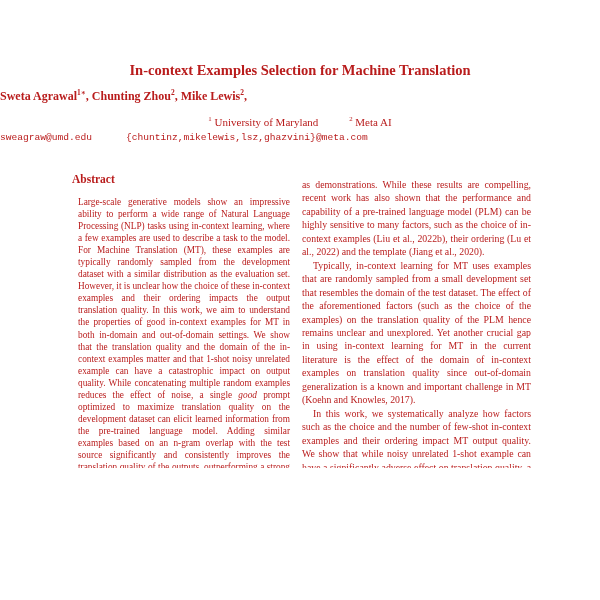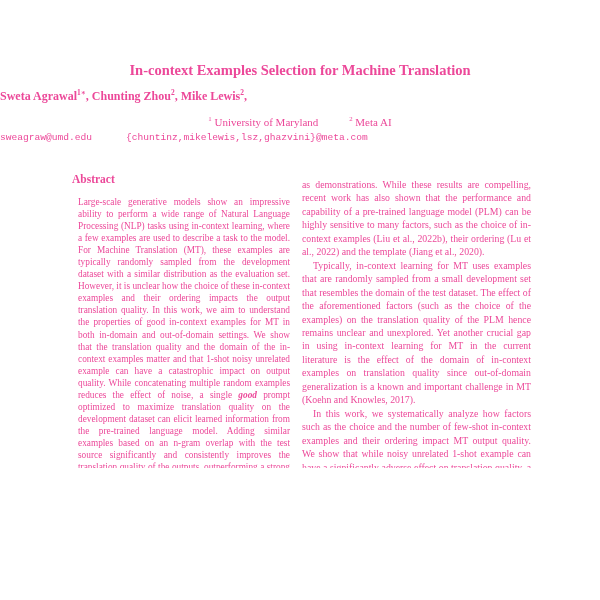--- a/index.html
+++ b/index.html
@@ -6,21 +6,21 @@
     margin: 0;
     padding: 0;
     background: #ffffff;
   }
   .page {
     position: relative;
     width: 600px;
     height: 468px;
     background: #ffffff;
     overflow: hidden;
-    color: #ec4899;
+    color: #b91c1c;
     font-family: "Liberation Serif", "DejaVu Serif", serif;
     -webkit-hyphens: auto;
     hyphens: auto;
   }
   .title {
     margin: 62px 40px 0 40px;
     text-align: center;
     font-size: 14.5px;
     line-height: 17px;
     font-weight: bold;
@@ -70,21 +70,21 @@
     text-align: left;
     font-size: 11.5px;
     font-weight: bold;
   }
   .abstract-body {
     margin: 0 4px 0 6px;
     font-size: 9.3px;
     line-height: 12.05px;
     text-align: justify;
   }
-  .it { font-style: italic; font-weight: bold; }
+  .it { font-style: italic; }
   .section-heading {
     margin-top: 14px;
     font-size: 12px;
     font-weight: bold;
   }
   .section-number { margin-right: 14px; }
   .body-par {
     margin: 0;
     font-size: 9.8px;
     line-height: 13.45px;

